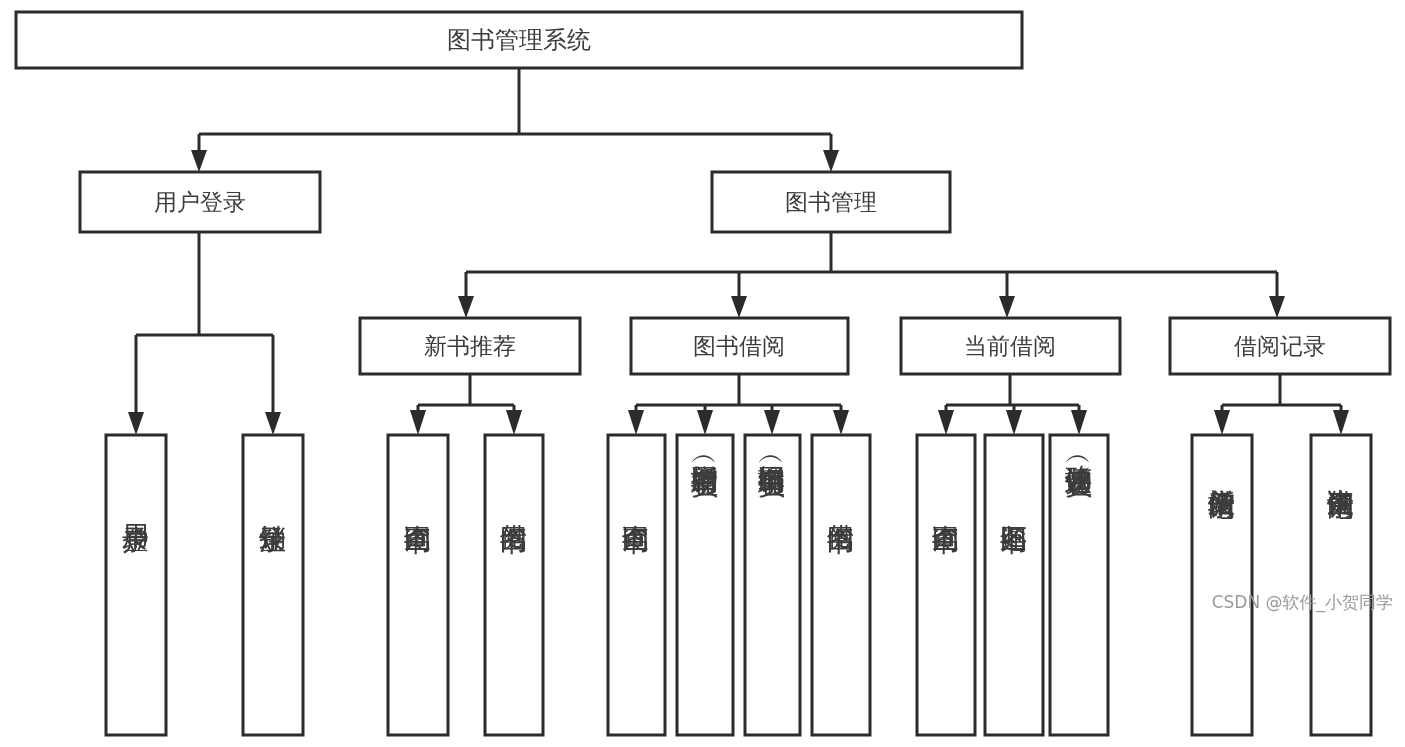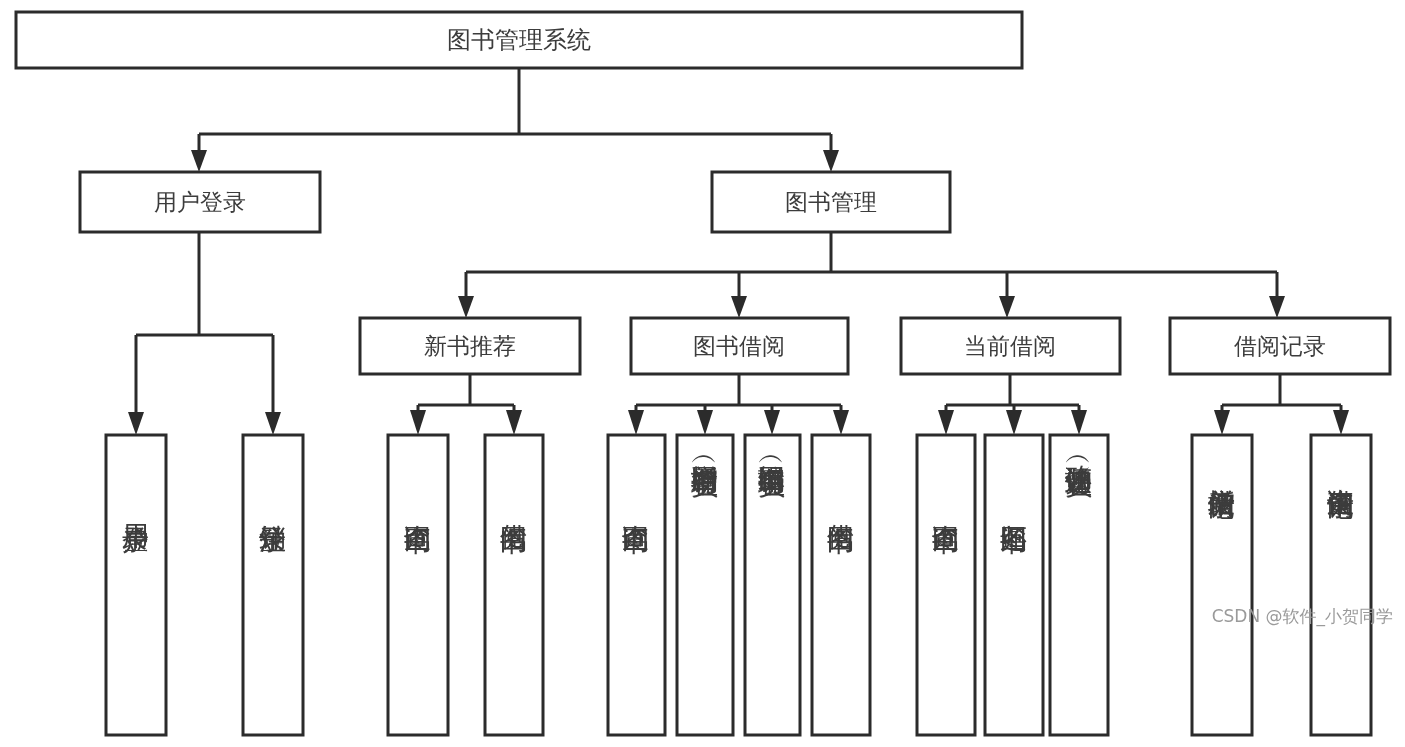--- a/index.html
+++ b/index.html
@@ -59,21 +59,21 @@
     fill: #3c3c3c;
     font-size: 27px;
     letter-spacing: 1px;
     writing-mode: vertical-rl;
     text-orientation: upright;
     text-anchor: middle;
   }
   .watermark {
     position: absolute;
     right: 12px;
-    bottom: 6px;
+    bottom: 20px;
     font-family: "DejaVu Sans", "Liberation Sans", sans-serif;
     font-size: 17px;
     color: #9a9a9a;
     white-space: nowrap;
     pointer-events: none;
   }
 </style>
 </head>
 <body>
 

